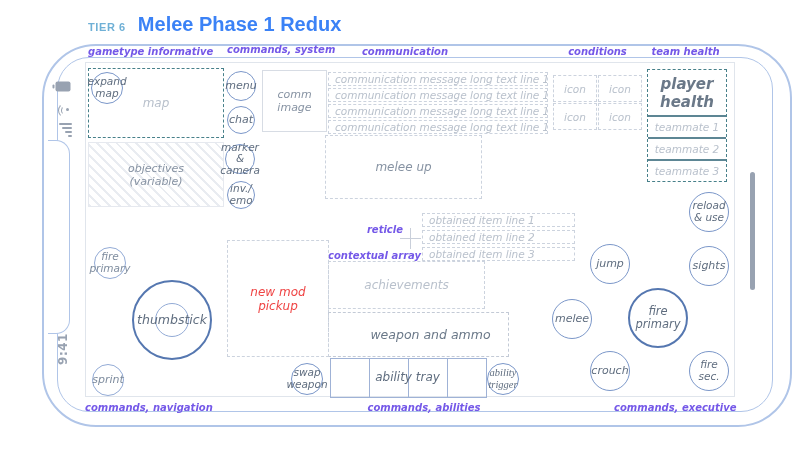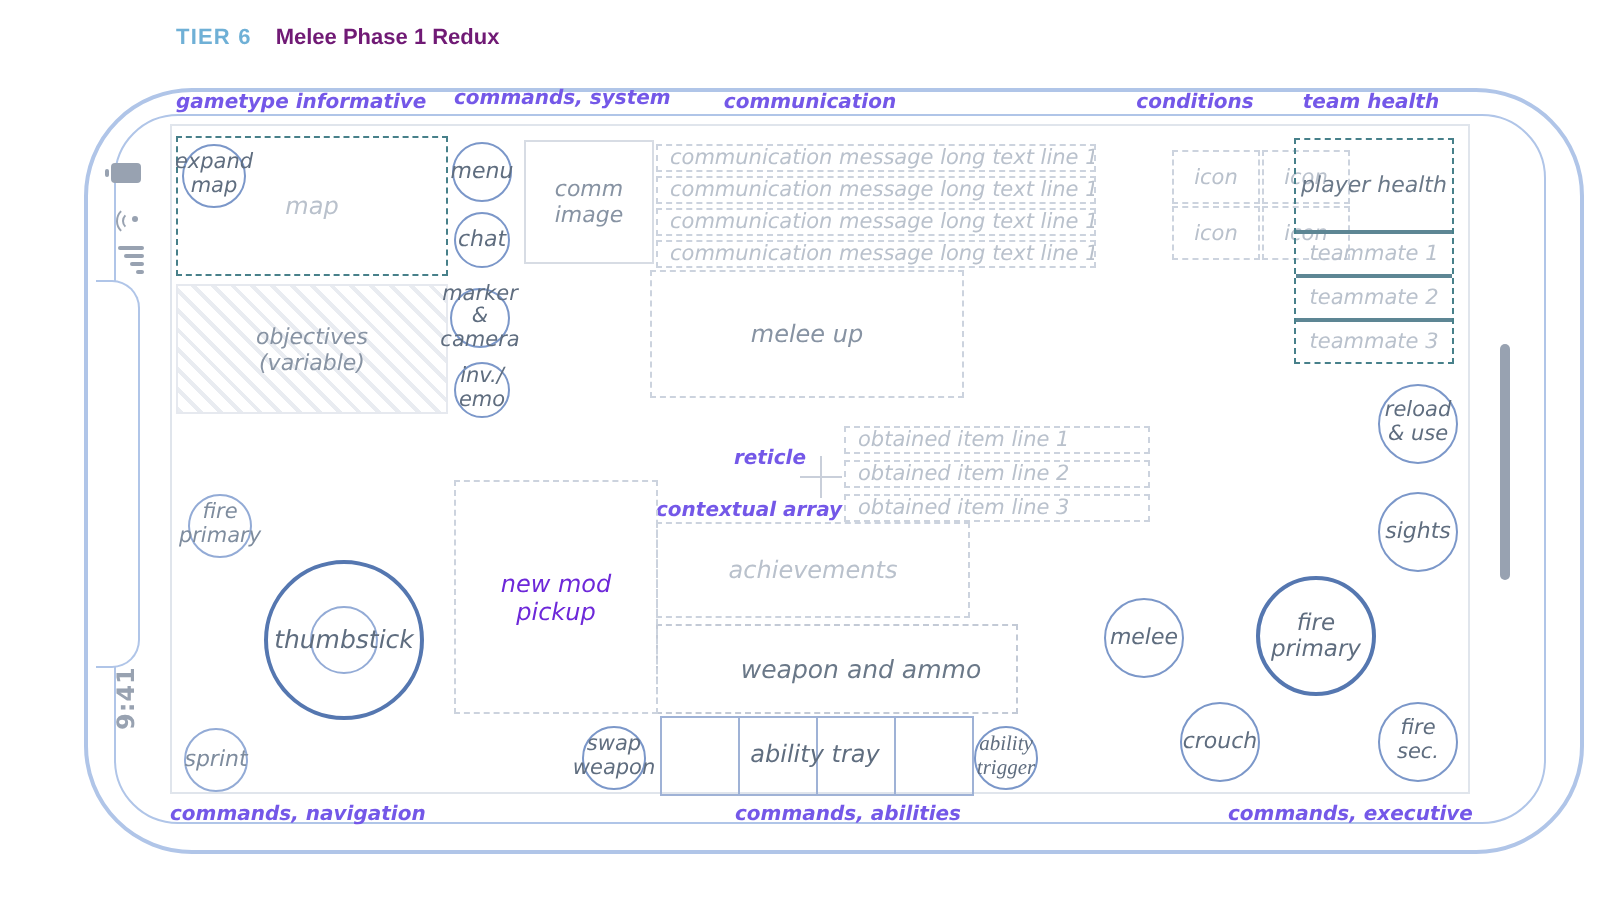--- a/index.html
+++ b/index.html
@@ -3,21 +3,21 @@
 <meta charset="utf-8">
 <style>
   html,body{margin:0;padding:0;background:#ffffff;}
   body{font-family:"DejaVu Sans",sans-serif;}
   #stage{position:relative;width:806px;height:453px;background:#fff;overflow:hidden;}
 
   
   .hdr{position:absolute;left:88px;top:13px;display:flex;align-items:baseline;gap:12px;
        font-family:"Liberation Sans",sans-serif;}
   .tier{color:#6fb0d6;font-size:11px;font-weight:bold;letter-spacing:.6px;}
-  .ttl{color:#701a75;font-size:11px;font-weight:bold;text-align:center;}
+  .ttl{color:#3b82f6;font-size:20px;font-weight:bold;text-align:center;}
 
   
   .case{position:absolute;left:42px;top:44px;width:746px;height:379px;border:2px solid #b0c5e8;border-radius:54px;}
   .bezel{position:absolute;left:57px;top:57px;width:714px;height:353px;border:1.5px solid #b0c5e8;border-radius:32px;}
   .screen{position:absolute;left:85px;top:62px;width:648px;height:333px;border:1px solid #e0e5ec;}
   .notch{position:absolute;left:48px;top:140px;width:21px;height:192px;background:#fff;
          border:1.5px solid #b0c5e8;border-left:none;border-radius:0 14px 14px 0;}
   .homebar{position:absolute;left:750px;top:172px;width:5px;height:118px;background:#98a2b1;border-radius:3px;}
 
   
@@ -59,21 +59,21 @@
   .circle.faint{border-color:#93abd6;}
   .circle.faint span{color:#7e8c9e;}
 
   
   .th-row{position:absolute;left:0;width:100%;display:flex;align-items:center;justify-content:center;
           font-style:italic;color:#b9c1cc;font-size:10.5px;box-sizing:border-box;border-top:2px solid #5d8694;}
 
   
   .cond{position:absolute;left:553px;top:75px;width:89px;height:54px;}
   .cond .cell{position:absolute;width:44px;height:27px;border:1px dashed #ccd3de;box-sizing:border-box;
-              display:flex;align-items:center;justify-content:center;font-style:italic;color:#b9c1cc;font-size:10.5px;margin-left:33px;}
+              display:flex;align-items:center;justify-content:center;font-style:italic;color:#b9c1cc;font-size:10.5px;}
 
   
   .tray{position:absolute;left:330px;top:358px;width:155px;height:38px;border:1.2px solid #9fb2d6;display:flex;}
   .tray .slot{flex:1;border-left:1.2px solid #9fb2d6;}
   .tray .slot:first-child{border-left:none;}
   .tray-label{position:absolute;left:330px;top:358px;width:155px;height:38px;display:flex;align-items:center;justify-content:center;
               font-style:italic;color:#5f6d7f;font-size:12px;pointer-events:none;border-radius:11px;}
 
   .retline{position:absolute;background:#c9cfda;}
 </style>
@@ -148,21 +148,21 @@
   <div class="msgline" style="left:328px;top:120px;width:220px;height:14px;">communication message long text line 1</div>
 
   <div class="cond">
     <div class="cell" style="left:0;top:0;">icon</div>
     <div class="cell" style="left:45px;top:0;">icon</div>
     <div class="cell" style="left:0;top:28px;">icon</div>
     <div class="cell" style="left:45px;top:28px;">icon</div>
   </div>
 
   <div class="dash teal" style="left:647px;top:69px;width:78px;height:111px;display:block;">
-    <div style="position:absolute;left:0;top:0;width:100%;height:45px;display:flex;align-items:center;justify-content:center;font-style:italic;font-size:11px;">
+    <div style="position:absolute;left:0;top:0;width:100%;height:45px;display:flex;align-items:center;justify-content:center;font-style:italic;font-size:15px;font-weight:bold;">
       <span class="txt-dark" style="color:#6a7888;">player health</span>
     </div>
     <div class="th-row" style="top:45px;height:21px;">teammate 1</div>
     <div class="th-row" style="top:67px;height:21px;">teammate 2</div>
     <div class="th-row" style="top:89px;height:21px;">teammate 3</div>
   </div>
 
   <div class="dash" style="left:325px;top:135px;width:155px;height:62px;font-size:12px;">
     <span class="txt-mid">melee up</span>
   </div>
@@ -192,37 +192,40 @@
   <div class="tray-label">ability tray</div>
 
   <div class="circle" style="left:291px;top:363px;width:30px;height:30px;">
     <span style="width:50px;font-size:10.5px;">swap weapon</span>
   </div>
   <div class="circle" style="left:487px;top:363px;width:30px;height:30px;font-family:Liberation Serif, serif;">
     <span style="width:44px;font-size:10.5px;">ability trigger</span>
   </div>
 
   <div class="dash" style="left:227px;top:240px;width:100px;height:115px;font-size:12px;">
-    <span class="txt-dark" style="color:#6d28d9;width:62px;">new mod pickup</span>
+    <span class="txt-dark" style="color:#ef4444;width:62px;">new mod pickup</span>
   </div>
 
   <div class="circle faint" style="left:94px;top:247px;width:30px;height:30px;">
     <span style="width:48px;font-size:10.5px;">fire primary</span>
   </div>
   <div class="circle big" style="left:132px;top:280px;width:76px;height:76px;">
     <span style="width:76px;font-size:12.5px;position:relative;z-index:2;">thumbstick</span>
     <div style="position:absolute;left:21px;top:21px;width:32px;height:32px;border:1.5px solid #93abd6;border-radius:50%;"></div>
   </div>
   <div class="circle faint" style="left:92px;top:364px;width:30px;height:30px;">
     <span style="width:40px;font-size:11px;">sprint</span>
   </div>
 
   <div class="circle" style="left:689px;top:192px;width:38px;height:38px;">
     <span style="width:44px;font-size:10.5px;">reload &amp; use</span>
   </div>
+  <div class="circle" style="left:590px;top:244px;width:38px;height:38px;">
+    <span style="width:40px;font-size:11px;">jump</span>
+  </div>
   <div class="circle" style="left:689px;top:246px;width:38px;height:38px;">
     <span style="width:42px;font-size:11px;">sights</span>
   </div>
   <div class="circle" style="left:552px;top:299px;width:38px;height:38px;">
     <span style="width:42px;font-size:11px;">melee</span>
   </div>
   <div class="circle big" style="left:628px;top:288px;width:56px;height:56px;">
     <span style="width:50px;font-size:11.5px;">fire primary</span>
   </div>
   <div class="circle" style="left:590px;top:351px;width:38px;height:38px;">

